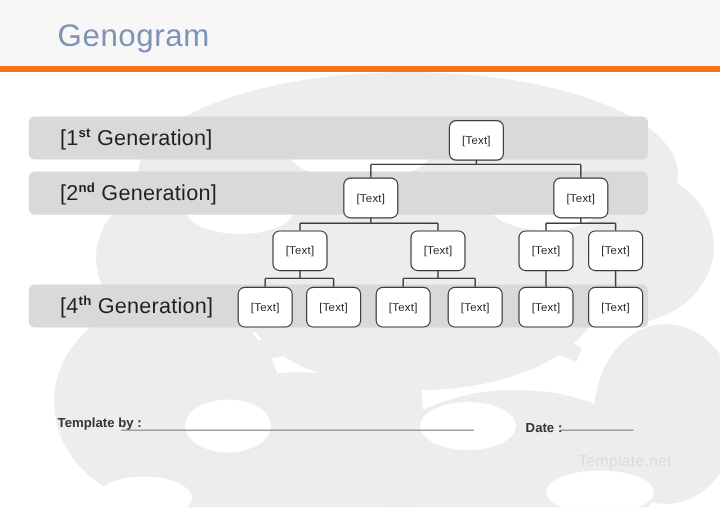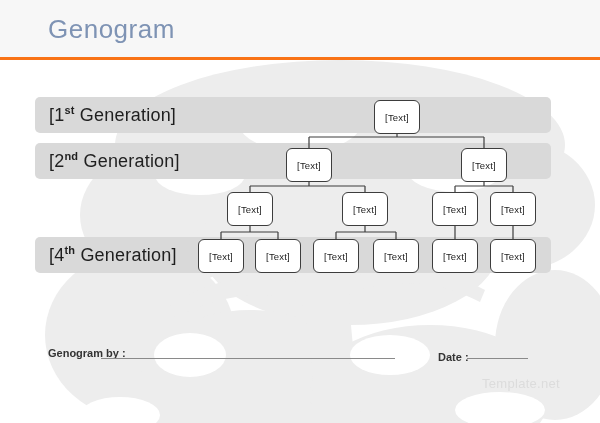--- a/index.html
+++ b/index.html
@@ -6,29 +6,29 @@
     --title:#7e93b4; --bar-bg:#d9d9d9; --header-bg:#f7f7f7;
     --box-border:#3d3d3d; --connector:#3d3d3d;
     --tree-silhouette:#ededed; --watermark-text:#dcdcdc;
   }
   *{margin:0;padding:0;box-sizing:border-box;}
   html,body{width:600px;height:423px;overflow:hidden;}
   body{font-family:"Liberation Sans",sans-serif;background:#fff;}
   .page{position:relative;width:600px;height:423px;background:#fff;overflow:hidden;}
 
   .header{position:absolute;left:0;top:0;width:600px;height:60px;
-    background:var(--header-bg);border-bottom:3px solid #f97316;}
+    background:var(--header-bg);border-bottom:5px solid #f97316;}
   .title{position:absolute;left:48px;top:14px;font-size:26px;font-weight:400;
     color:var(--title);letter-spacing:.5px;}
 
   .tree-svg{position:absolute;left:0;top:55px;width:600px;height:368px;}
 
-  .gen-bar{position:absolute;left:35px;width:516px;height:36px;
+  .gen-bar{position:absolute;left:24px;width:516px;height:36px;
     background:var(--bar-bg);border-radius:5px;display:flex;align-items:center;
-    padding-left:14px;}
+    padding-left:26px;}
   .gen-label{font-size:18px;color:#1f1f1f;font-weight:500;letter-spacing:.2px;}
   .gen-label sup{font-size:11px;font-weight:600;vertical-align:super;line-height:0;}
 
   .connectors{position:absolute;left:0;top:0;width:600px;height:423px;pointer-events:none;}
 
   .node{position:absolute;width:46px;height:34px;background:#fff;
     border:1.2px solid var(--box-border);border-radius:6px;
     display:flex;align-items:center;justify-content:center;
     font-size:9.5px;color:#222;letter-spacing:.2px;}
 
@@ -103,19 +103,19 @@
   <div class="node" style="left:432px;top:192px">[Text]</div>
   <div class="node" style="left:490px;top:192px">[Text]</div>
 
   <div class="node" style="left:198px;top:239px">[Text]</div>
   <div class="node" style="left:255px;top:239px">[Text]</div>
   <div class="node" style="left:313px;top:239px">[Text]</div>
   <div class="node" style="left:373px;top:239px">[Text]</div>
   <div class="node" style="left:432px;top:239px">[Text]</div>
   <div class="node" style="left:490px;top:239px">[Text]</div>
 
-  <div class="footer-label" style="left:48px;top:347px">Genogram by :</div>
+  <div class="footer-label" style="left:48px;top:347px">Template by :</div>
   <div class="fill-line" style="left:101px;top:358px;width:294px"></div>
   <div class="footer-label" style="left:438px;top:351px">Date :</div>
   <div class="fill-line" style="left:467px;top:358px;width:61px"></div>
 
   <div class="site-watermark">Template.net</div>
 </div>
 
 </body></html>

